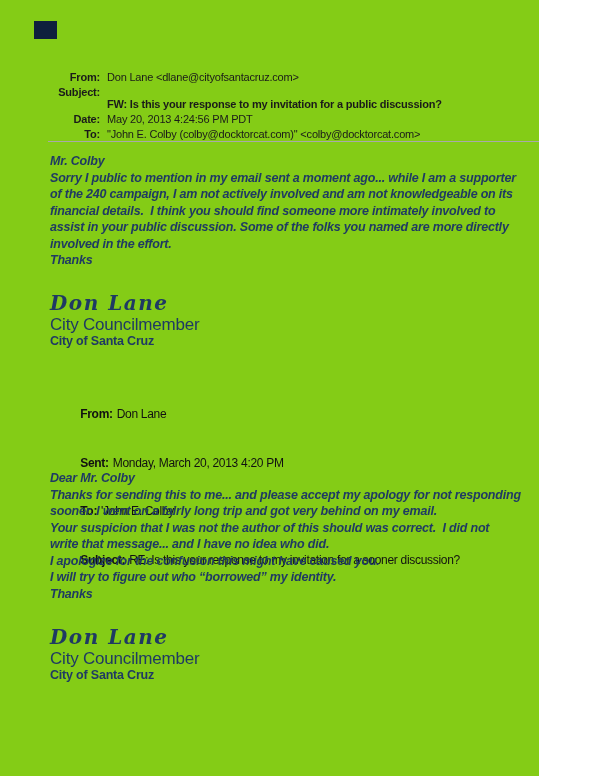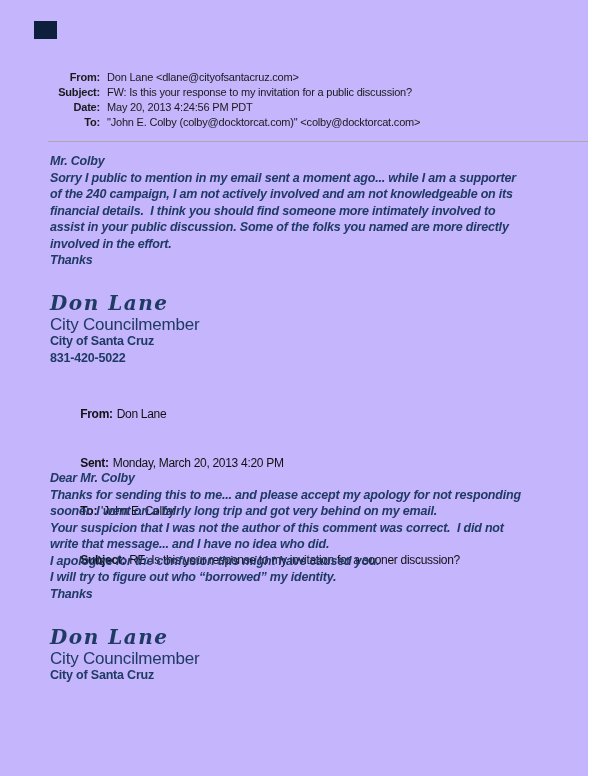--- a/index.html
+++ b/index.html
@@ -1,42 +1,42 @@
 <!DOCTYPE html>
 <html><head>
 <meta charset="utf-8">
 <style>
   * { margin: 0; padding: 0; box-sizing: border-box; }
   html, body { background: #ffffff; }
   .page {
     position: relative;
-    width: 588px;
+    width: 539px;
     height: 776px;
-    background: #c4b5fd;
+    background: #84cc16;
     overflow: hidden;
     font-family: "Liberation Sans", sans-serif;
   }
   .redaction-box {
     position: absolute;
     left: 34px; top: 21px;
     width: 23px; height: 18px;
     background: #0e1f3d;
   }
   
   .hdr1 {
     position: absolute;
     top: 70px; left: 0;
     font-size: 11px;
     letter-spacing: -0.2px;
     color: #1a1a1a;
   }
   .hrow { display: flex; line-height: 15px; white-space: pre; }
   .hlabel { width: 100px; text-align: right; font-weight: bold; }
   .hvalue { padding-left: 7px; }
-  .hvalue.bold { font-weight: normal; }
+  .hvalue.bold { font-weight: bold; margin-top: 12px; }
   .rule {
     position: absolute;
     top: 141px; left: 48px;
     width: 540px; height: 1px;
     background: #a9a9a9;
   }
   
   .msg-body {
     position: absolute;
     left: 50px;
@@ -112,21 +112,20 @@
     <div class="bline">financial details.  I think you should find someone more intimately involved to</div>
     <div class="bline">assist in your public discussion. Some of the folks you named are more directly</div>
     <div class="bline">involved in the effort.</div>
     <div class="bline">Thanks</div>
   </div>
 
   <div class="sig sig1">
     <div class="sig-name">Don Lane</div>
     <div class="sig-title">City Councilmember</div>
     <div class="sig-org">City of Santa Cruz</div>
-    <div class="sig-phone">831-420-5022</div>
   </div>
 
   <div class="hdr2">
     <div class="h2row">
       <span class="h2label">From:</span><span class="h2value">Don Lane</span>
     </div>
     <div class="h2row">
       <span class="h2label">Sent:</span><span class="h2value">Monday, March 20, 2013 4:20 PM</span>
     </div>
     <div class="h2row">
@@ -134,21 +133,21 @@
     </div>
     <div class="h2row">
       <span class="h2label">Subject:</span><span class="h2value">RE: Is this your response to my invitation for a sooner discussion?</span>
     </div>
   </div>
 
   <div class="msg-body body2">
     <div class="bline">Dear Mr. Colby</div>
     <div class="bline">Thanks for sending this to me... and please accept my apology for not responding</div>
     <div class="bline">sooner. I went on a fairly long trip and got very behind on my email.</div>
-    <div class="bline">Your suspicion that I was not the author of this comment was correct.  I did not</div>
+    <div class="bline">Your suspicion that I was not the author of this should was correct.  I did not</div>
     <div class="bline">write that message... and I have no idea who did.</div>
     <div class="bline">I apologize for the confusion this might have caused you.</div>
     <div class="bline">I will try to figure out who “borrowed” my identity.</div>
     <div class="bline">Thanks</div>
   </div>
 
   <div class="sig sig2">
     <div class="sig-name">Don Lane</div>
     <div class="sig-title">City Councilmember</div>
     <div class="sig-org">City of Santa Cruz</div>

